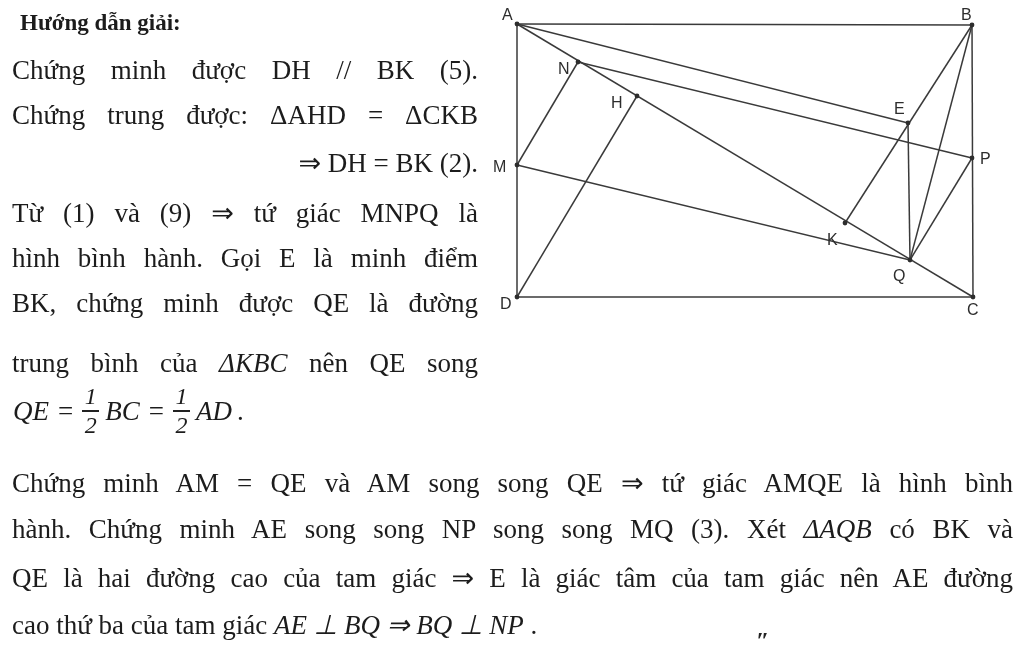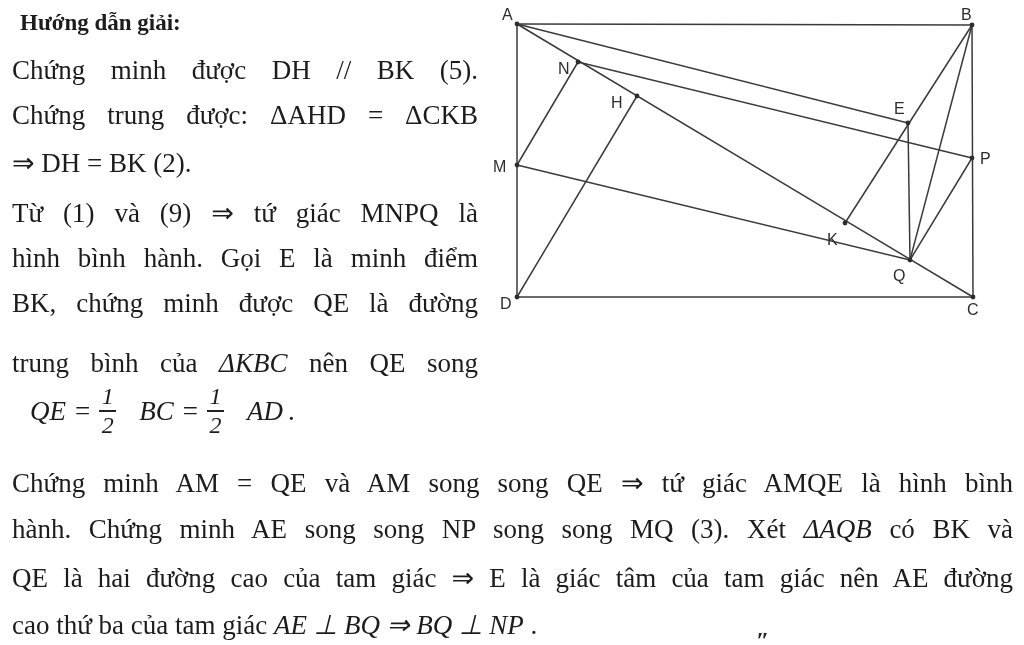--- a/index.html
+++ b/index.html
@@ -10,34 +10,34 @@
   }
   .t-line{
     position:absolute;left:12px;
     font-size:27px;line-height:34px;white-space:nowrap;
   }
   .t-line.just{
     white-space:normal;
     text-align:justify;text-align-last:justify;
     overflow:hidden;height:36px;
   }
-  .col{width:466px;}
+  .col{width:466px;text-align:right;}
   .para{width:1001px;}
   #title{
     position:absolute;left:20px;top:6px;
     font-size:23px;font-weight:bold;line-height:34px;
   }
   
   #eq-line{
     position:absolute;left:12px;top:374px;height:74px;width:990px;
     display:flex;align-items:center;
     font-size:27px;
   }
   #eq-line .sp{white-space:pre;}
-  #eq-line i{font-style:italic;margin:0 5px 0 18px;white-space:pre;}
+  #eq-line i{font-style:italic;margin:0 5px 0 1px;white-space:pre;}
   #eq-line .op{margin:0 4px;}
   .frac{
     display:inline-flex;flex-direction:column;align-items:center;
     font-size:24px;line-height:25px;margin:0 5px;font-style:italic;
   }
   .frac .bar{width:17px;height:2px;background:#222;margin:1px 0;}
   
   #diagram{position:absolute;left:478px;top:0;width:546px;height:332px;}
   #geo text{
     font-family:"Liberation Sans", sans-serif;

